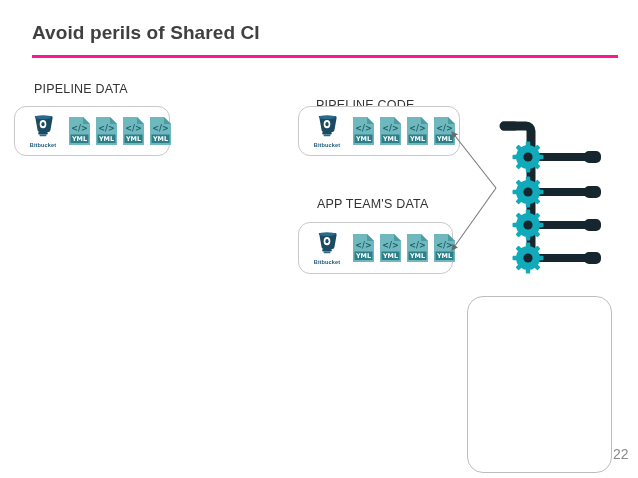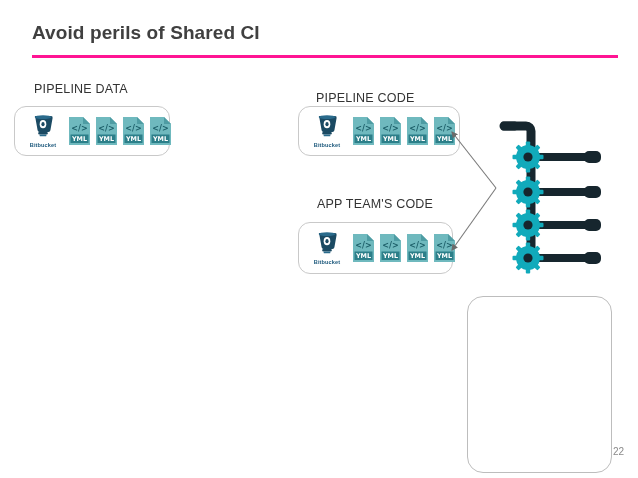--- a/index.html
+++ b/index.html
@@ -38,21 +38,21 @@
 
   
   .section-label {
     position: absolute;
     font-size: 12.5px;
     color: #333333;
     letter-spacing: 0.2px;
     white-space: nowrap;
   }
   .label-topology { left: 34px;  top: 82px; }
-  .label-pipeline { left: 316px; top: 91px; }
+  .label-pipeline { left: 316px; top: 98px; }
   .label-appteam  { left: 317px; top: 197px; }
 
   
   .repo-box {
     position: absolute;
     border: 1px solid #c9c9c9;
     border-radius: 12px;
     background: #ffffff;
     box-sizing: border-box;
     display: flex;
@@ -129,21 +129,21 @@
     border-radius: 16px;
     background: #ffffff;
     box-sizing: border-box;
   }
 
   
   .page-number {
     position: absolute;
     left: 613px;
     top: 446px;
-    font-size: 10px;
+    font-size: 14px;
     color: #8a8a8a;
   }
 </style>
 </head>
 <body>
 
 <div class="slide-title">Avoid perils of Shared CI</div>
 <div class="title-rule"></div>
 
 <div class="section-label label-topology">PIPELINE DATA</div>
@@ -251,21 +251,21 @@
         <path d="M0 0 h14 l7 7 v21 h-21 z" fill="#6FB9BE"></path>
         <path d="M14 0 l7 7 h-7 z" fill="#4E9CA3"></path>
         <text x="10.5" y="14" font-family="DejaVu Sans, sans-serif" font-size="8" font-weight="bold" fill="#1A5C66" text-anchor="middle">&lt;/&gt;</text>
         <rect x="1.5" y="17.5" width="18" height="8.5" fill="#2C7F89"></rect>
         <text x="10.5" y="24.2" font-family="DejaVu Sans, sans-serif" font-size="6.4" font-weight="bold" fill="#ffffff" text-anchor="middle">YML</text>
       </svg>
     </span>
   </div>
 </div>
 
-<div class="section-label label-appteam">APP TEAM'S CODE</div>
+<div class="section-label label-appteam">APP TEAM'S DATA</div>
 
 <div class="repo-box box-appteam">
   <div class="bitbucket">
     <span class="bitbucket-mark">
       <svg class="fsvg" width="22" height="24" viewBox="0 0 22 24" xmlns="http://www.w3.org/2000/svg">
         <path d="M3 2 h16 a1.6 1.6 0 0 1 1.6 1.9 l-2.2 12.4 a2 2 0 0 1 -2 1.7 h-8.8 a2 2 0 0 1 -2 -1.7 l-2.2 -12.4 A1.6 1.6 0 0 1 3 2 z" fill="#1B4A63"></path>
         <ellipse cx="11" cy="3.2" rx="8.2" ry="1.9" fill="#2A6B8C"></ellipse>
         <rect x="6.2" y="18" width="9.6" height="2.6" rx="1.1" fill="#1B4A63"></rect>
         <rect x="7.6" y="20.4" width="6.8" height="1.9" rx="0.9" fill="#2A6B8C"></rect>
         <ellipse cx="11" cy="10.2" rx="3.3" ry="4.1" fill="#ffffff"></ellipse>

